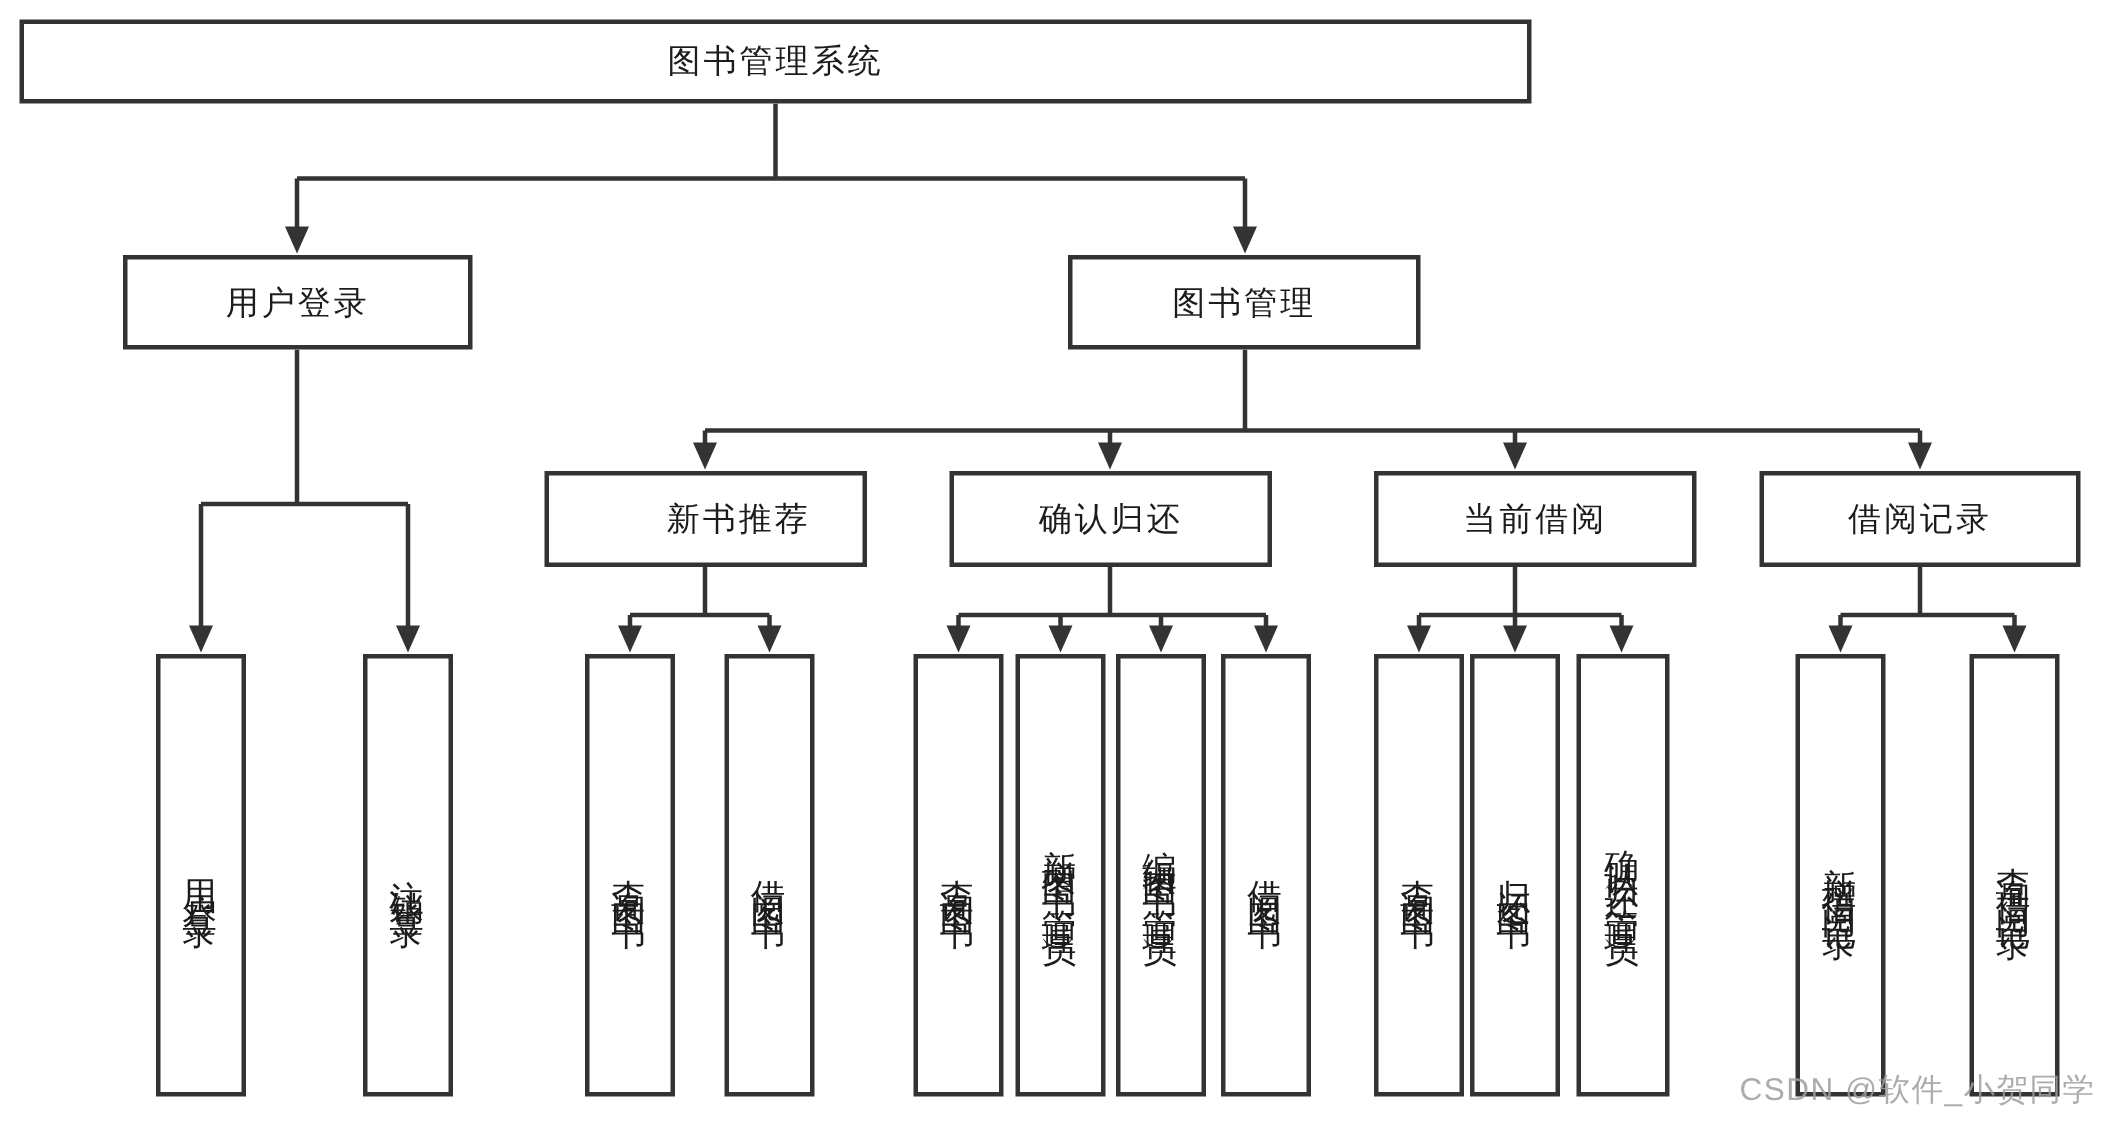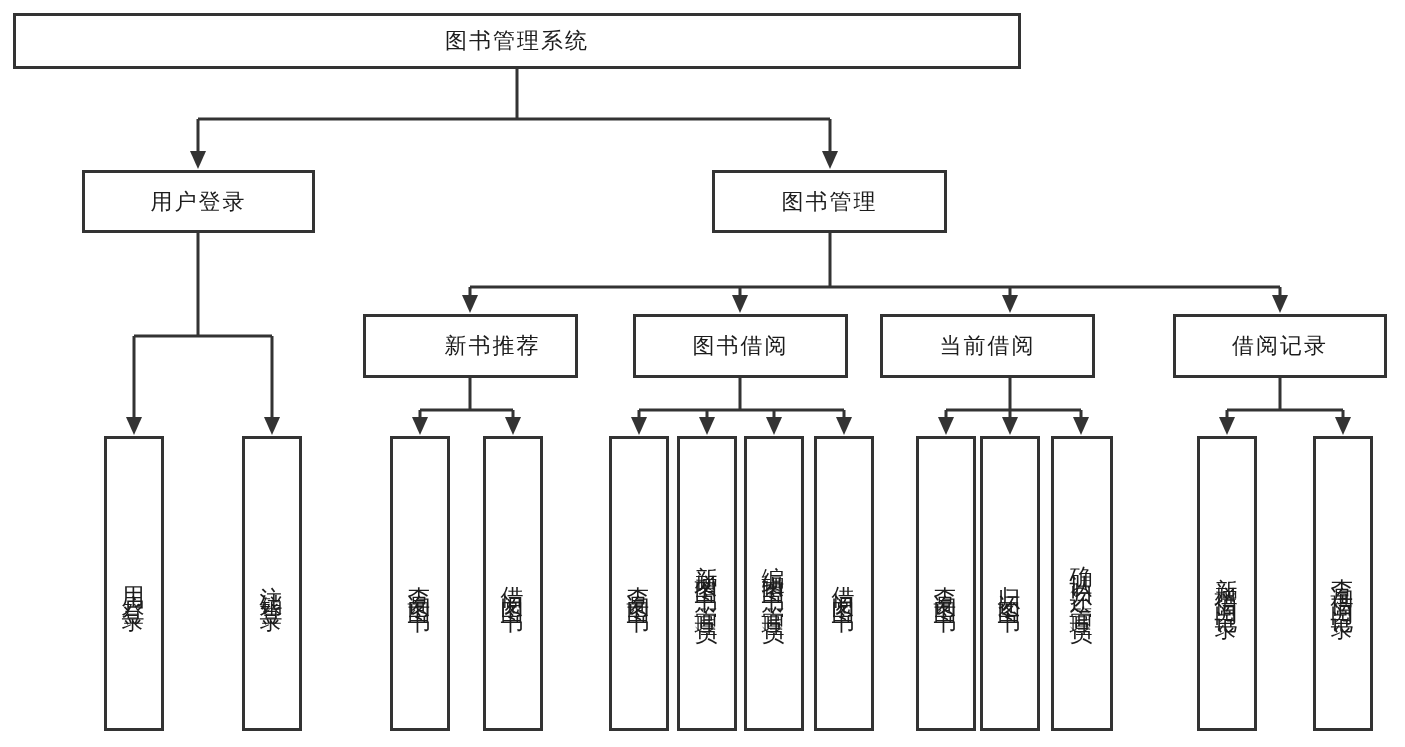--- a/index.html
+++ b/index.html
@@ -78,23 +78,23 @@
       <div class="node" style="left: 82px; top: 170px; width: 233px; height: 63px;">
         <span class="label">用户登录</span>
       </div>
       <div class="node" style="left: 712px; top: 170px; width: 235px; height: 63px; font-family: Liberation Serif, serif;">
         <span class="label">图书管理</span>
       </div>
       <div class="node" style="left: 363px; top: 314px; width: 215px; height: 64px; padding-left: 44px;">
         <span class="label">新书推荐</span>
       </div>
       <div class="node" style="left: 633px; top: 314px; width: 215px; height: 64px;">
-        <span class="label">图书借阅</span>
+        <span class="label">确认归还</span>
       </div>
-      <div class="node" style="left: 880px; top: 314px; width: 215px; height: 64px; justify-content: center;">
+      <div class="node" style="left: 916px; top: 314px; width: 215px; height: 64px; justify-content: center;">
         <span class="label">当前借阅</span>
       </div>
       <div class="node" style="left: 1173px; top: 314px; width: 214px; height: 64px;">
         <span class="label">借阅记录</span>
       </div>
       <div class="node vertical" style="left: 104px; top: 436px; width: 60px; height: 295px;">
         <span class="label">用户登录</span>
       </div>
       <div class="node vertical" style="left: 242px; top: 436px; width: 60px; height: 295px;">
         <span class="label">注销登录</span>
@@ -126,13 +126,14 @@
       <div class="node vertical" style="left: 1051px; top: 436px; width: 62px; height: 295px;">
         <span class="label">确认归还（管理员）</span>
       </div>
       <div class="node vertical" style="left: 1197px; top: 436px; width: 60px; height: 295px;">
         <span class="label">新增借阅记录</span>
       </div>
       <div class="node vertical" style="left: 1313px; top: 436px; width: 60px; height: 295px;">
         <span class="label">查询借阅记录</span>
       </div>
     </div>
+  <div class="watermark">CSDN @软件_小贺同学</div>
 </div>
 
 </body></html>

